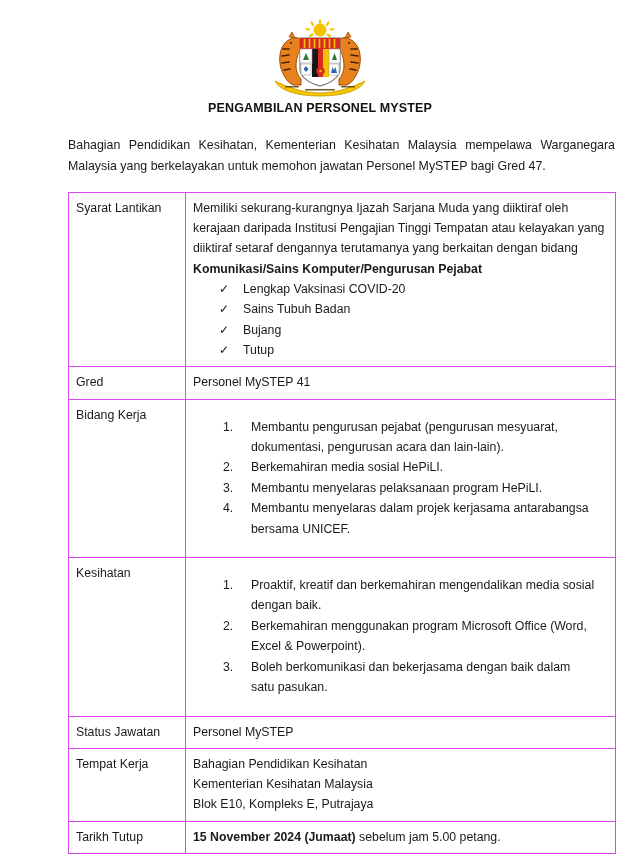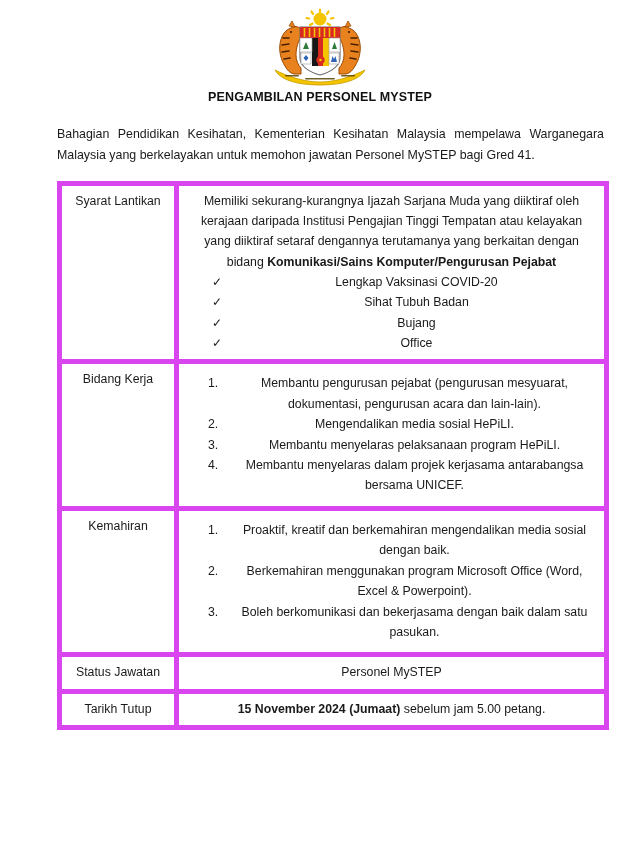--- a/index.html
+++ b/index.html
@@ -12,21 +12,21 @@
     width: 640px;
     height: 857px;
     font-family: "Liberation Sans", sans-serif;
     color: #1a1a1a;
     position: relative;
     overflow: hidden;
   }
   .page {
     width: 640px;
     height: 720px;
-    padding: 4px;
+    padding: 15px;
     position: relative;
   }
 
   
   .crest-wrap {
     width: 100%;
     display: flex;
     justify-content: center;
     align-items: flex-start;
     padding-top: 4px;
@@ -58,25 +58,24 @@
 
   
   table.spec {
     margin: 16px 0 0 53px;
     width: 547px;
     border-collapse: collapse;
     table-layout: fixed;
     font-size: 12.3px;
   }
   table.spec td {
-    border: 5px solid #d946ef;
+    border: 1px solid #d946ef;
     vertical-align: top;
     padding: 5px 7px 6px 7px;
     line-height: 20.2px;
-    text-align: center;
   }
   td.label { width: 117px; }
   td.value { width: 430px; }
 
   .value p { margin: 0; }
   .bold { font-weight: bold; margin-top: 12px; }
 
   
   ul.checklist {
     list-style: none;
@@ -91,21 +90,21 @@
   ul.checklist li .tick {
     position: absolute;
     left: 0;
     top: 0;
     font-size: 12px;
   }
 
   
   ol.numlist {
     list-style: none;
-    margin: 4px;
+    margin: 12px;
     padding: 0 0 0 18px;
     counter-reset: nl;
   }
   ol.numlist > li {
     position: relative;
     padding-left: 28px;
     line-height: 20.4px;
     counter-increment: nl;
   }
   ol.numlist > li::before {
@@ -197,81 +196,93 @@
           <rect x="24" y="67" width="14" height="1.5" rx="0.7"></rect>
           <rect x="44" y="70" width="30" height="1.6" rx="0.8"></rect>
           <rect x="80" y="67" width="14" height="1.5" rx="0.7"></rect>
         </g>
       </g>
     </svg>
   </div>
 
   <h1 class="doc-title">PENGAMBILAN PERSONEL MYSTEP</h1>
 
-  <p class="intro">Bahagian Pendidikan Kesihatan, Kementerian Kesihatan Malaysia mempelawa Warganegara Malaysia yang berkelayakan untuk memohon jawatan Personel MySTEP bagi Gred 41.</p>
+  <p class="intro">Bahagian Pendidikan Kesihatan, Kementerian Kesihatan Malaysia mempelawa Warganegara Malaysia yang berkelayakan untuk memohon jawatan Personel MySTEP bagi Gred 47.</p>
 
   <table class="spec">
     <tbody>
 
       <tr>
         <td class="label">Syarat Lantikan</td>
         <td class="value">
           <p>
             <span>Memiliki sekurang-kurangnya Ijazah Sarjana Muda yang diiktiraf oleh kerajaan daripada Institusi Pengajian Tinggi Tempatan atau kelayakan yang diiktiraf setaraf dengannya terutamanya yang berkaitan dengan bidang </span><span class="bold">Komunikasi/Sains Komputer/Pengurusan Pejabat</span>
           </p>
           <ul class="checklist">
             <li>
               <span class="tick">✓</span>
               <span>Lengkap Vaksinasi COVID-20</span>
             </li>
             <li>
               <span class="tick">✓</span>
-              <span>Sihat Tubuh Badan</span>
+              <span>Sains Tubuh Badan</span>
             </li>
             <li>
               <span class="tick">✓</span>
               <span>Bujang</span>
             </li>
             <li>
               <span class="tick">✓</span>
-              <span>Office</span>
+              <span>Tutup</span>
             </li>
           </ul>
         </td>
       </tr>
 
+      <tr>
+        <td class="label">Gred</td>
+        <td class="value">Personel MySTEP 41</td>
+      </tr>
 
       <tr>
         <td class="label">Bidang Kerja</td>
         <td class="value">
           <ol class="numlist">
             <li><span>Membantu pengurusan pejabat (pengurusan mesyuarat, dokumentasi, pengurusan acara dan lain-lain).</span></li>
-            <li><span>Mengendalikan media sosial HePiLI.</span></li>
+            <li><span>Berkemahiran media sosial HePiLI.</span></li>
             <li><span>Membantu menyelaras pelaksanaan program HePiLI.</span></li>
             <li><span>Membantu menyelaras dalam projek kerjasama antarabangsa bersama UNICEF.</span></li>
           </ol>
         </td>
       </tr>
 
       <tr>
-        <td class="label">Kemahiran</td>
+        <td class="label">Kesihatan</td>
         <td class="value">
           <ol class="numlist">
             <li><span>Proaktif, kreatif dan berkemahiran mengendalikan media sosial dengan baik.</span></li>
             <li><span>Berkemahiran menggunakan program Microsoft Office (Word, Excel &amp; Powerpoint).</span></li>
             <li><span>Boleh berkomunikasi dan bekerjasama dengan baik dalam satu pasukan.</span></li>
           </ol>
         </td>
       </tr>
 
       <tr>
         <td class="label">Status Jawatan</td>
         <td class="value">Personel MySTEP</td>
       </tr>
 
+      <tr>
+        <td class="label">Tempat Kerja</td>
+        <td class="value lines">
+          <div>Bahagian Pendidikan Kesihatan</div>
+          <div>Kementerian Kesihatan Malaysia</div>
+          <div>Blok E10, Kompleks E, Putrajaya</div>
+        </td>
+      </tr>
 
 
 
       <tr>
         <td class="label lines">
           <div>Tarikh Tutup</div>
 
         </td>
         <td class="value">
           <span class="bold">15 November 2024 (Jumaat)</span><span> sebelum jam 5.00 petang.</span>

